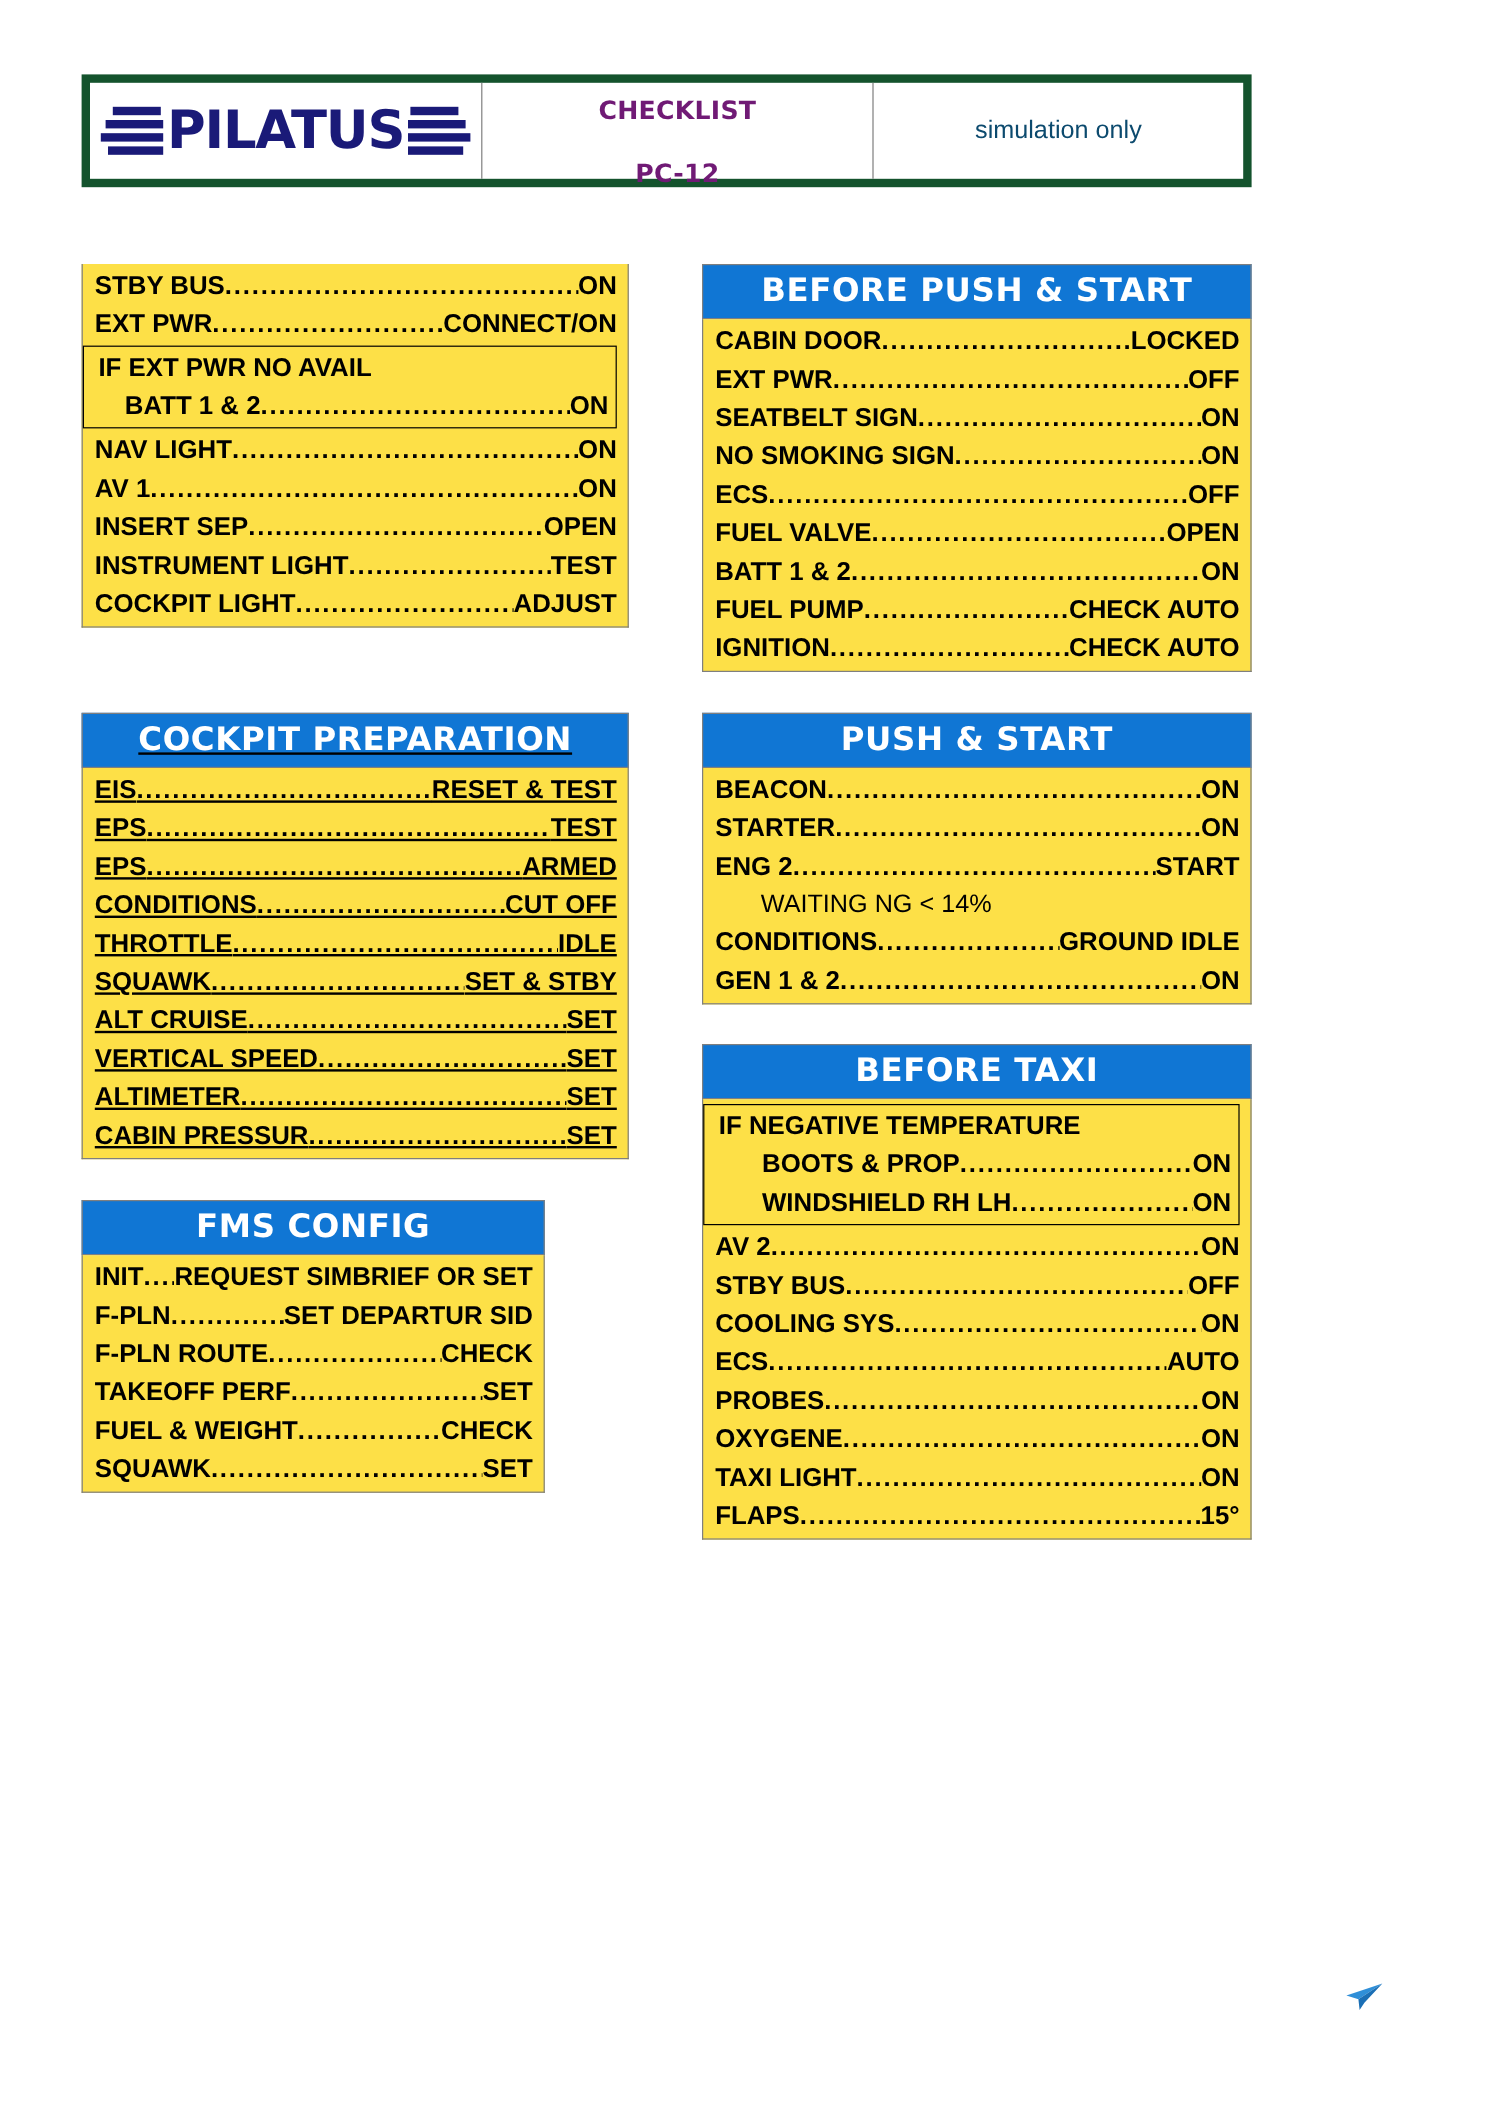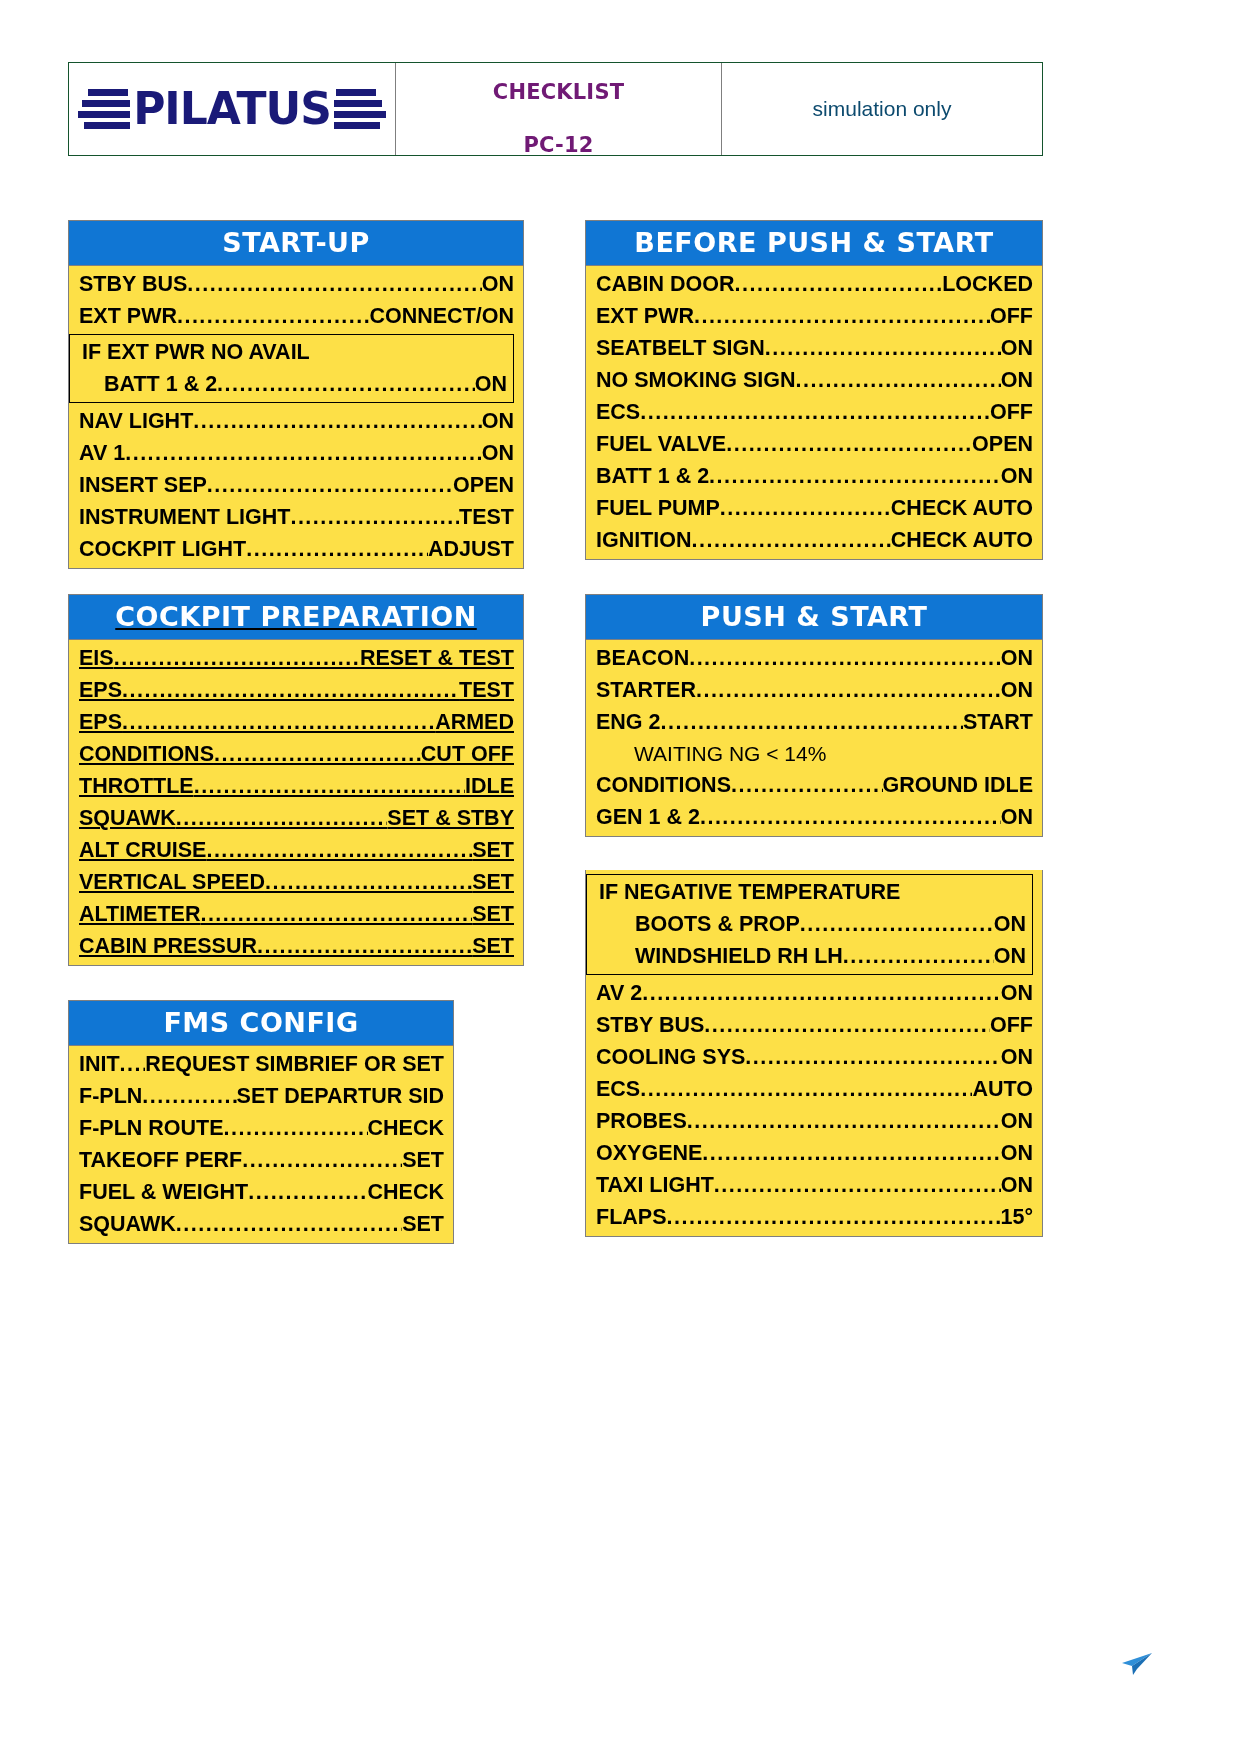--- a/index.html
+++ b/index.html
@@ -23,21 +23,21 @@
   }
 
   
   .header {
     position: absolute;
     left: 68px;
     top: 62px;
     width: 975px;
     height: 94px;
     display: flex;
-    border: 1px solid #14532d;
+    border: 7px solid #14532d;
     box-sizing: border-box;
     background: #fff;
   }
   .header-cell {
     display: flex;
     align-items: center;
     justify-content: center;
     box-sizing: border-box;
   }
   .hc-logo {
@@ -209,21 +209,20 @@
     <div class="header-cell hc-title">
       <div class="title-line1">CHECKLIST</div>
       <div class="title-line2">PC-12</div>
     </div>
     <div class="header-cell hc-note">
       <div class="note-text">simulation only</div>
     </div>
   </div>
 
   <div class="section" style="left:68px; top:220px; width:456px;">
-    <div class="section-header">START-UP</div>
     <div class="section-body">
       <div class="row">
         <span class="lbl">STBY BUS</span>
         <span class="leader">................................................................................</span>
         <span class="val">ON</span>
       </div>
       <div class="row">
         <span class="lbl">EXT PWR</span>
         <span class="leader">................................................................................</span>
         <span class="val">CONNECT/ON</span>
@@ -439,20 +438,21 @@
       </div>
       <div class="row">
         <span class="lbl">GEN 1 &amp; 2</span>
         <span class="leader">................................................................................</span>
         <span class="val">ON</span>
       </div>
     </div>
   </div>
 
   <div class="section" style="left:585px; top:870px; width:458px;">
+    <div class="section-header">BEFORE TAXI</div>
     <div class="section-body">
 
       <div class="subbox">
         <div class="row indent1">
           <span class="lbl">IF NEGATIVE TEMPERATURE</span>
         </div>
         <div class="row indent3">
           <span class="lbl">BOOTS &amp; PROP</span>
           <span class="leader">................................................................................</span>
           <span class="val">ON</span>

